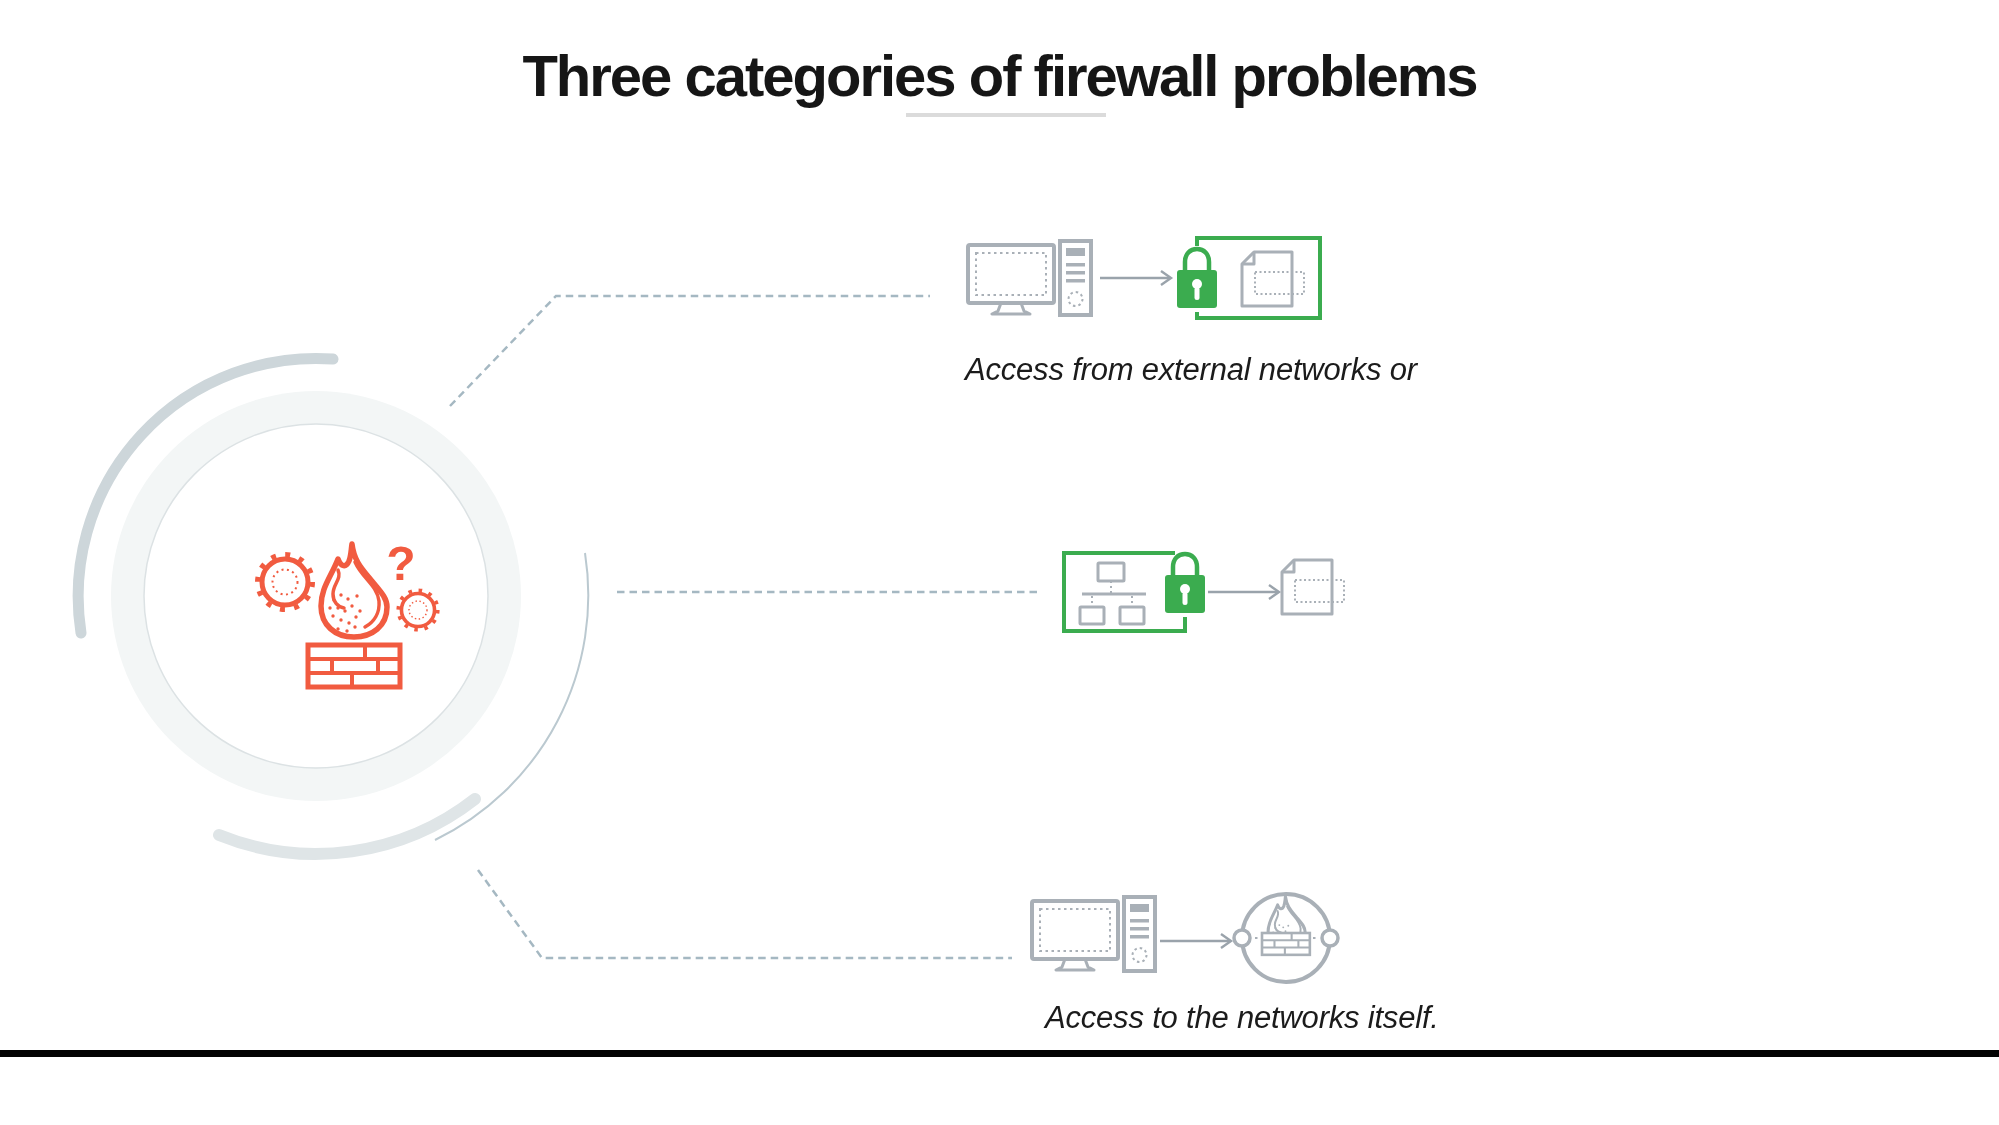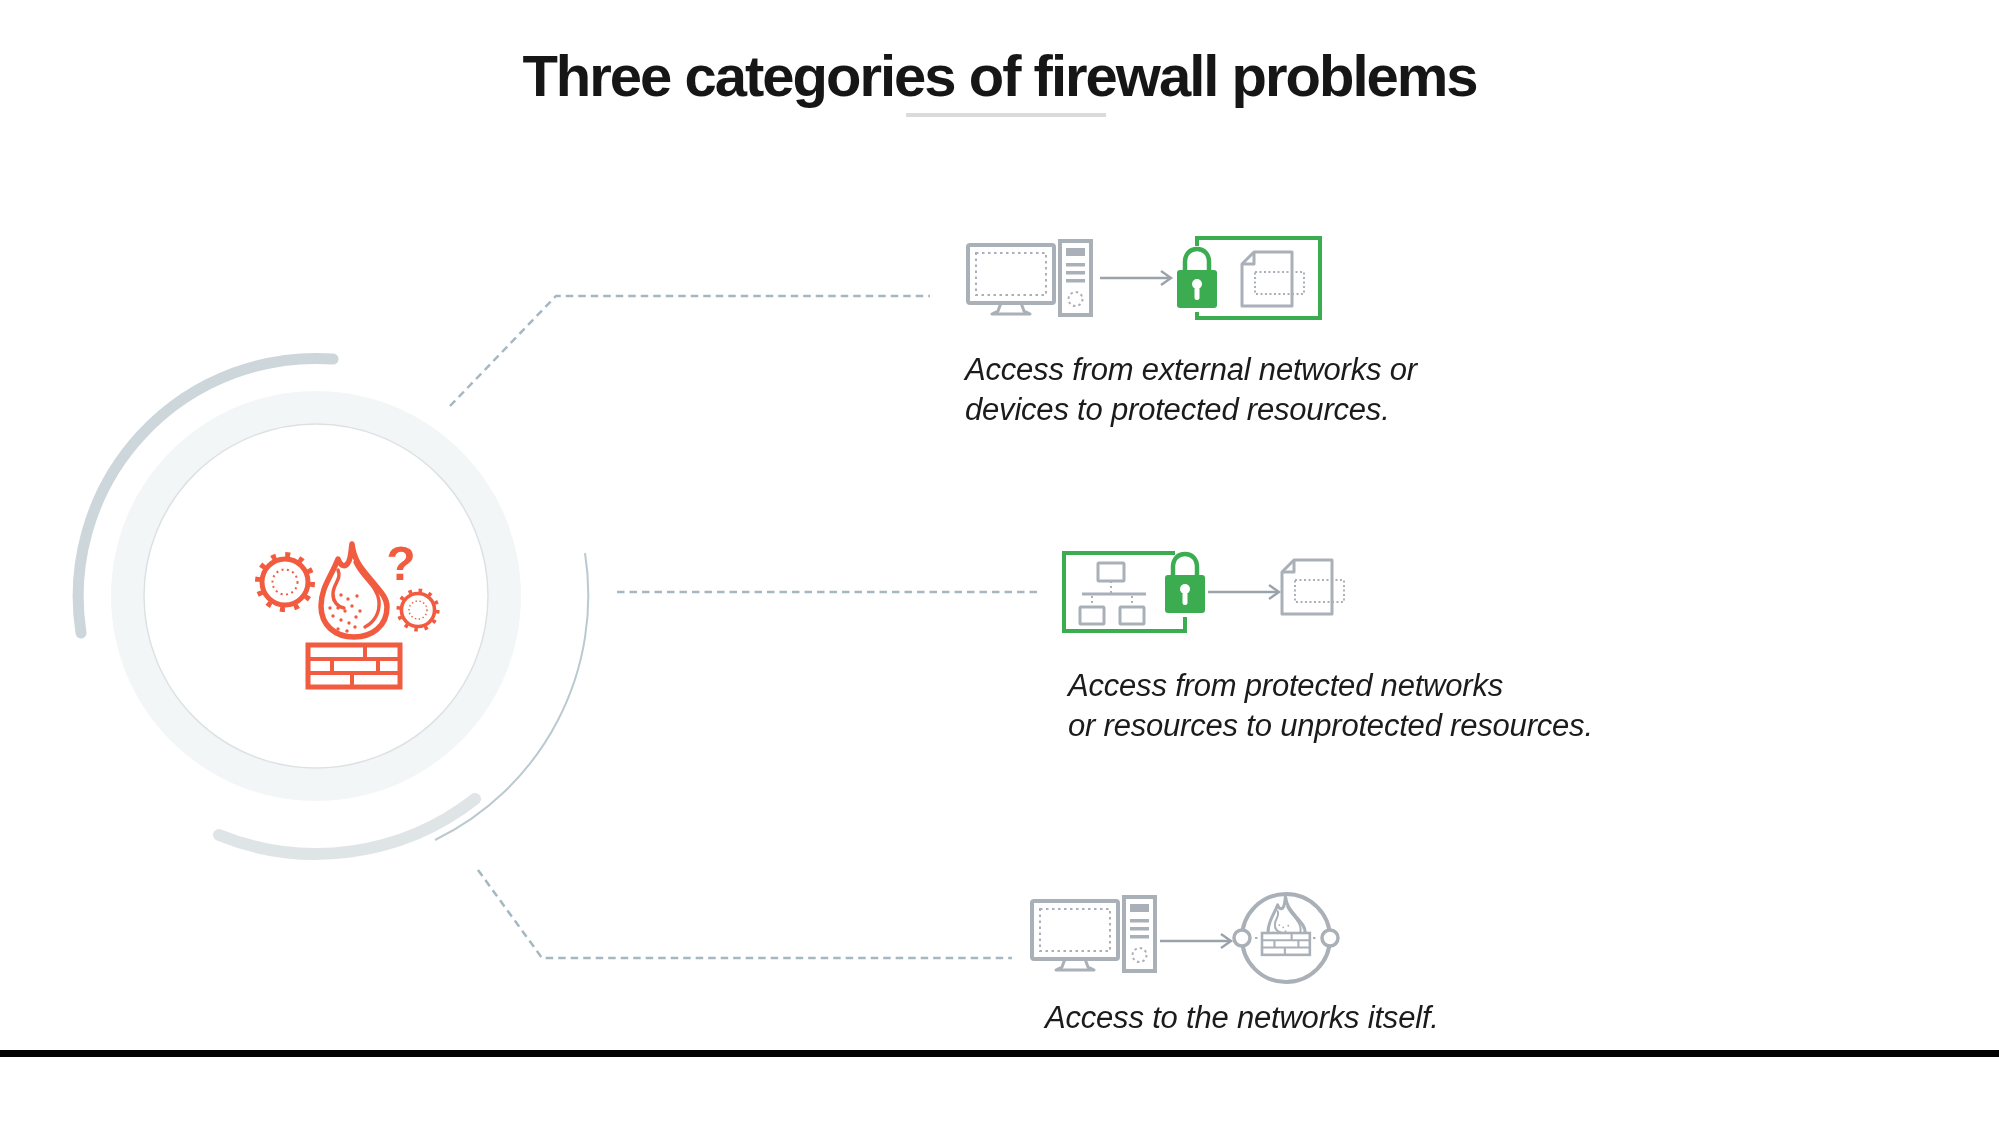--- a/index.html
+++ b/index.html
@@ -161,24 +161,19 @@
         <line x1="1255" y1="938" x2="1271" y2="938" stroke="#A9B0B7" stroke-width="2" stroke-dasharray="2.5 3.5"></line>
         <line x1="1301" y1="938" x2="1317" y2="938" stroke="#A9B0B7" stroke-width="2" stroke-dasharray="2.5 3.5"></line>
         <use href="#flame" transform="translate(1267,896) scale(0.56)" color="#A9B0B7"></use>
         <use href="#wall" transform="translate(1262,933) scale(0.52)" color="#A9B0B7"></use>
       </g>
     </g>
   </svg>
 
   <div class="cat-text cat1-text">
     <div>Access from external networks or</div>
-    <div>devices to protected resources.</div>
-  </div>
-  <div class="cat-text cat2-text">
-    <div>Access from protected networks</div>
-    <div>or resources to unprotected resources.</div>
   </div>
   <div class="cat-text cat3-text">
     <div>Access to the networks itself.</div>
   </div>
 
   <div class="bottom-bar"></div>
 </div>
 
 </body></html>

